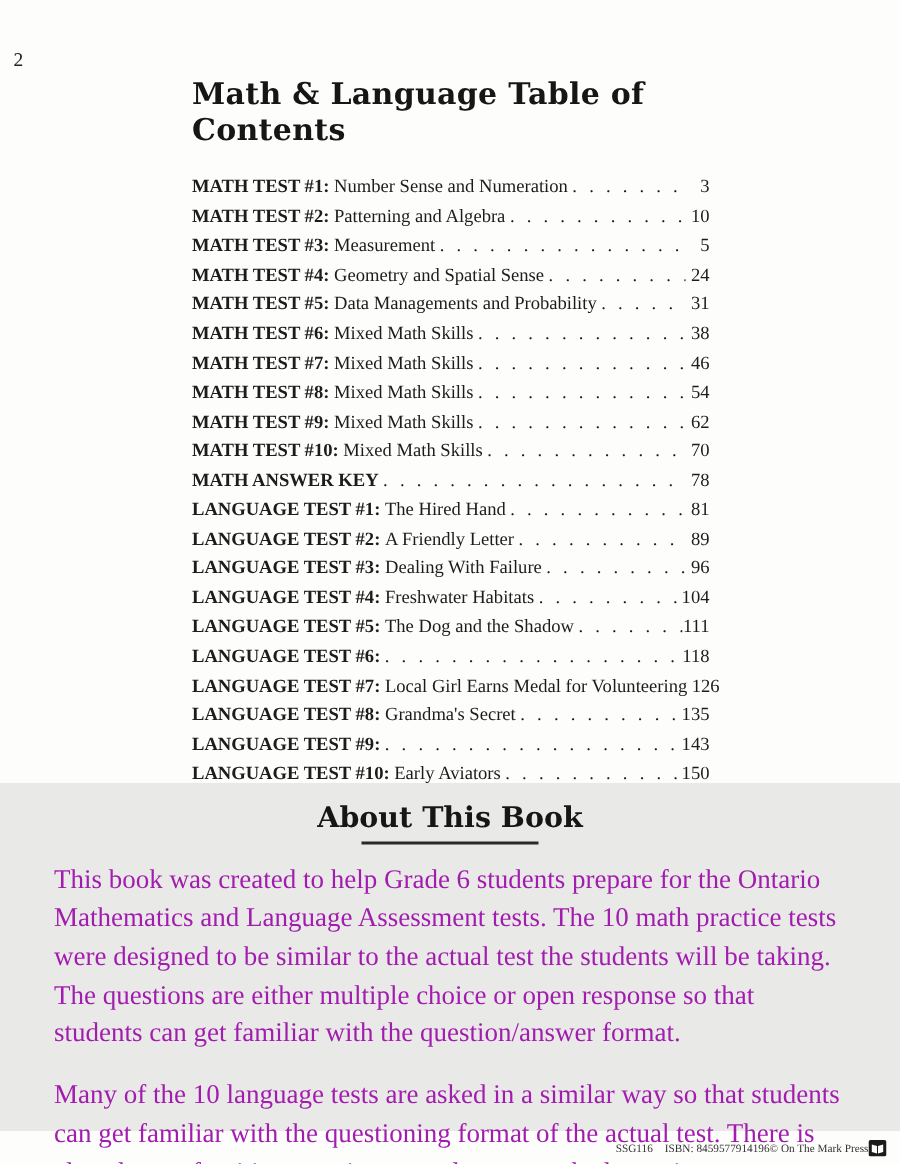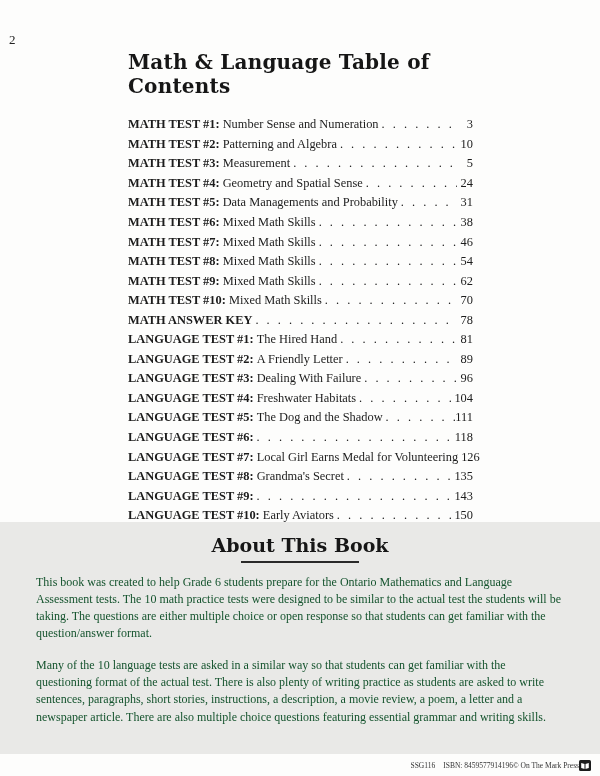--- a/index.html
+++ b/index.html
@@ -74,23 +74,23 @@
   }
   .about-rule {
     width: 118px;
     height: 1.5px;
     background: #2a2a2a;
     margin: 5px auto 11px auto;
   }
   .about p {
     margin: 0 0 15px 0;
     padding: 0 36px;
-    font-size: 12px;
+    font-size: 18px;
     line-height: 1.43;
-    color: #14532d;
+    color: #a21caf;
   }
   .footer {
     position: absolute;
     right: 9px;
     bottom: 5px;
     display: flex;
     align-items: center;
     gap: 0;
     font-size: 7.5px;
     color: #333;

